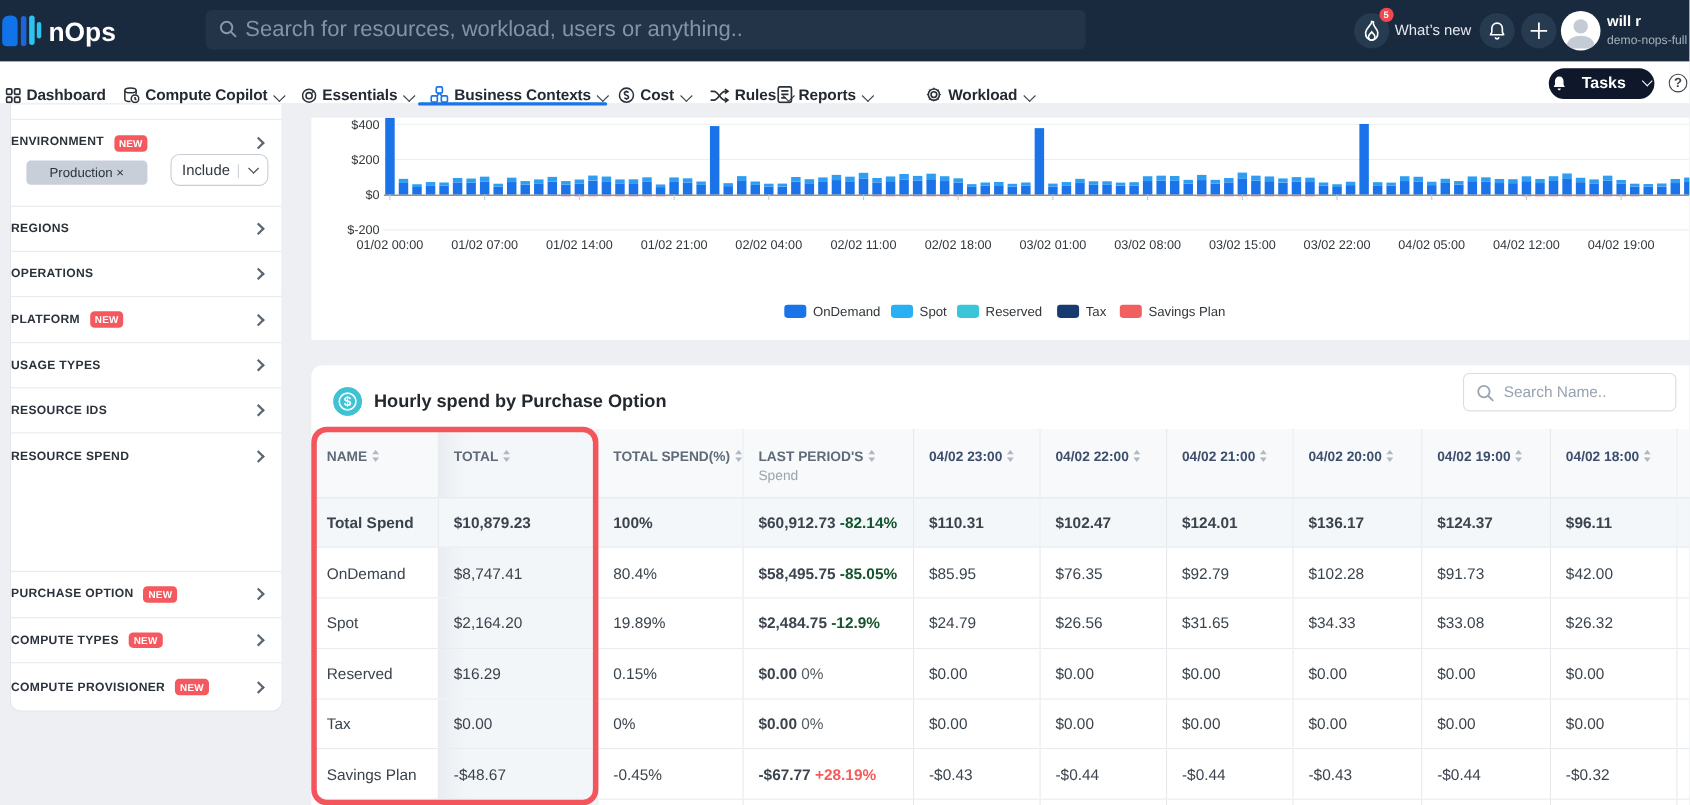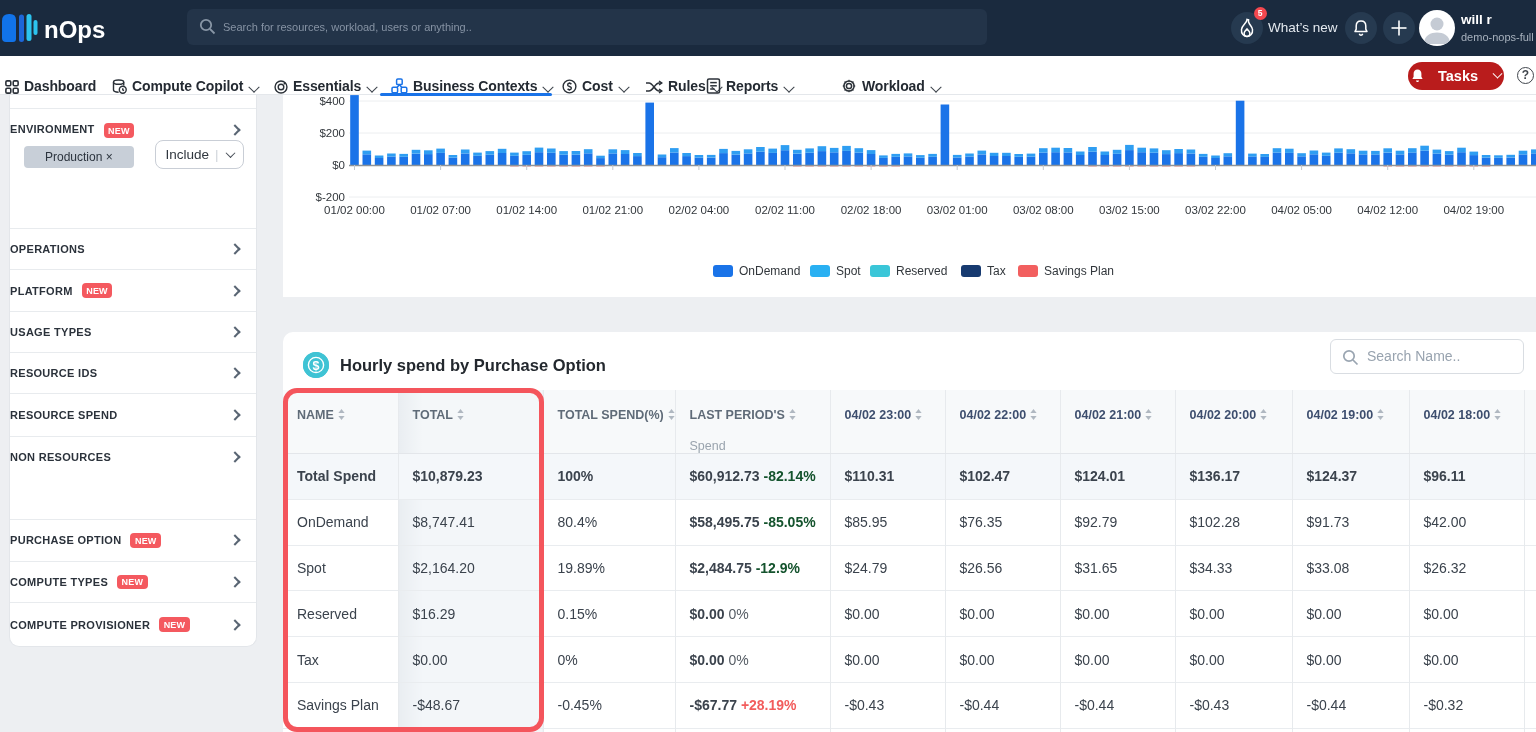--- a/index.html
+++ b/index.html
@@ -1,66 +1,66 @@
 <!DOCTYPE html>
 <html><head>
 <meta charset="utf-8">
 <style>
 *{margin:0;padding:0;box-sizing:border-box}
 html,body{width:1536px;height:732px;overflow:hidden}
 body{font-family:"Liberation Sans",sans-serif;background:#edeff2;position:relative}
 
 #hdr{position:absolute;left:0;top:0;width:1536px;height:56px;background:#1a2a3e}
 #hdr .circ{position:absolute;width:32px;height:32px;border-radius:50%;background:#263a50;top:12px}
-#srch{position:absolute;left:187px;top:9px;width:800px;height:36px;background:#233449;border-radius:6px;color:#8693a4;font-size:11px;line-height:36px;padding-left:36px}
+#srch{position:absolute;left:187px;top:9px;width:800px;height:36px;background:#233449;border-radius:6px;color:#8693a4;font-size:20px;line-height:36px;padding-left:36px}
 #srch svg{position:absolute;left:12px;top:9px}
 .wn{position:absolute;left:1268px;top:0;height:56px;line-height:56px;color:#e4e9ef;font-size:13.5px}
 #usr{position:absolute;left:1461px;top:12px;width:90px;color:#fff}
 #usr b{font-size:13.5px;display:block}
 #usr span{font-size:11px;color:#a7b1bd;white-space:nowrap}
 
 #nav{position:absolute;left:0;top:56px;width:1536px;height:39px;background:#fff;border-bottom:1px solid #e4e7eb}
 .ni{position:absolute;top:0;height:38px;display:flex;align-items:flex-end;gap:5px;font-size:14px;font-weight:bold;color:#242a32;white-space:nowrap;letter-spacing:-.1px}
 .ni svg{flex:0 0 auto}
 .chev{display:inline-block;width:8px;height:8px;border-right:1.8px solid #3c434b;border-bottom:1.8px solid #3c434b;transform:rotate(45deg) translate(-2px,-2px);margin-left:2px}
 #bcund{position:absolute;left:380px;top:93px;width:172px;height:3px;background:#1a73e8;border-radius:2px;z-index:5}
-#tasks{position:absolute;left:1408px;top:62px;width:96px;height:28px;background:#b91c1c;border-radius:14px;color:#fff;font-size:14.5px;font-weight:bold;display:flex;align-items:center;justify-content:center;gap:14px}
+#tasks{position:absolute;left:1408px;top:62px;width:96px;height:28px;background:#0f172a;border-radius:14px;color:#fff;font-size:14.5px;font-weight:bold;display:flex;align-items:center;justify-content:center;gap:14px}
 #tasks .chev{border-color:#fff;width:7px;height:7px}
 #help{position:absolute;left:1517px;top:67px;width:17px;height:17px;border:1.6px solid #41464d;border-radius:50%;color:#41464d;font-size:12px;font-weight:bold;text-align:center;line-height:14px}
 
 #side{position:absolute;left:9px;top:95px;width:248px;height:552px;background:#fff;border:1px solid #e3e6ea;border-top:none;border-radius:0 0 10px 10px}
 .srow{position:absolute;left:0;width:246px;border-top:1px solid #e8ebee;display:flex;align-items:center;}
 .srow .lab{font-size:11px;font-weight:bold;letter-spacing:.3px;color:#2b323b}
 .new{background:#f4595f;color:#fff;font-size:9px;font-weight:bold;border-radius:4px;padding:2.5px 4.5px 2px;margin-left:9px;letter-spacing:.2px}
 .rchev{position:absolute;right:17px;width:8px;height:8px;border-right:2px solid #596573;border-top:2px solid #596573;transform:rotate(45deg)}
 #chip{position:absolute;left:24px;top:146px;height:22px;background:#c8cfd8;border-radius:4px;color:#2c343e;font-size:12px;line-height:22px;padding:0 21px}
 #incl{position:absolute;left:155px;top:140px;width:89px;height:29px;border:1.5px solid #c9ced6;border-radius:8px;background:#fff;color:#30373f;font-size:13.5px;display:flex;align-items:center;justify-content:center;gap:6px}
 #incl .sep{color:#cfd4da;font-weight:normal}
 #incl .chev{border-color:#454c55;width:7px;height:7px;transform:rotate(45deg) translate(-1px,-1px)}
 
-#chart{position:absolute;left:283px;top:95px;width:1253px;height:202px;background:#fff}
+#chart{position:absolute;left:283px;top:107px;width:1253px;height:202px;background:#fff}
 
 #tcard{position:absolute;left:283px;top:332px;width:1253px;height:400px;background:#fff;border-radius:10px 0 0 0}
 #ticon{position:absolute;left:20px;top:20px;width:26px;height:26px;border-radius:50%;background:#3fc3d4;color:#fff;text-align:center;font-size:13px;font-weight:bold;line-height:26px}
 #ttl{position:absolute;left:57px;top:24px;font-size:16.5px;font-weight:bold;color:#23282e}
 #tsrch{position:absolute;left:1047px;top:7px;width:194px;height:35px;border:1px solid #d9dde2;border-radius:6px;background:#fff;color:#98a3af;font-size:14px;line-height:33px;padding-left:36px}
 #tsrch svg{position:absolute;left:11px;top:9px}
 table{position:absolute;left:0;top:58px;border-collapse:collapse;table-layout:fixed;width:1265px}
 td,th{border-left:1px solid #e7eaed;padding:0 0 0 14px;text-align:left;vertical-align:middle;overflow:hidden;white-space:nowrap}
 td:first-child,th:first-child{border-left:none}
 thead th{height:62px;font-size:12.5px;color:#5f6b78;background:#f7f9fa;border-bottom:1px solid #e3e6ea;vertical-align:top;padding-top:18px}
 thead th.dt{color:#3d4e6e}
 tbody td{height:45.8px;font-size:14px;color:#3b434d;border-top:1px solid #e9ecef}
 tbody tr:first-child td{border-top:none}
 tr.hl td{background:#f4f7fa;font-weight:bold}
 td.tot{background:linear-gradient(to right,#e9edf1,#f3f6f9 25px)}
 th.tot{background:linear-gradient(to right,#e9edf1,#f4f7f9 25px)}
 .teal{color:#14532d;font-weight:bold}
 .red{color:#f25c5c;font-weight:bold}
-.sub{font-weight:normal;color:#9aa4ae;display:block;margin-top:16px}
+.sub{font-weight:normal;color:#9aa4ae;display:block;margin-top:2px}
 .b{font-weight:bold}
 .sg{font-weight:normal;color:#555c64}
 #redbox{position:absolute;left:283px;top:388px;width:261px;height:344px;border:5px solid #f4555c;border-radius:14px;z-index:9}
 .sort{display:inline-block;vertical-align:-1px;margin-left:4px}
 </style>
 </head>
 <body>
 
 <div id="hdr">
   <svg width="110" height="34" style="position:absolute;left:0;top:11px" viewBox="0 0 110 34">
@@ -172,43 +172,43 @@
       <path d="M5 11.4 C5.2 12.4 5.8 13 6.5 13 C7.2 13 7.8 12.4 8 11.4 Z" fill="#fff"></path>
     </svg>Tasks <span class="chev"></span></div>
 <div id="help">?</div>
 
 <div id="side">
   <div class="srow" style="top:13px;height:79px;align-items:flex-start;padding-top:14px">
       <span class="lab">ENVIRONMENT</span>
       <span class="new">NEW</span>
       <span class="rchev" style="top:17px"></span>
     </div>
+  <div class="srow" style="top:92px;height:41px">
+      <span class="lab">REGIONS</span>
+      <span class="rchev"></span>
+    </div>
   <div class="srow" style="top:133px;height:41px">
       <span class="lab">OPERATIONS</span>
       <span class="rchev"></span>
     </div>
   <div class="srow" style="top:174px;height:42px">
       <span class="lab">PLATFORM</span>
       <span class="new">NEW</span>
       <span class="rchev"></span>
     </div>
   <div class="srow" style="top:216px;height:41px">
       <span class="lab">USAGE TYPES</span>
       <span class="rchev"></span>
     </div>
   <div class="srow" style="top:257px;height:41px">
       <span class="lab">RESOURCE IDS</span>
       <span class="rchev"></span>
     </div>
   <div class="srow" style="top:298px;height:43px">
       <span class="lab">RESOURCE SPEND</span>
-      <span class="rchev"></span>
-    </div>
-  <div class="srow" style="top:341px;height:41.5px">
-      <span class="lab">NON RESOURCES</span>
       <span class="rchev"></span>
     </div>
   <div class="srow" style="top:424px;height:41.5px">
       <span class="lab">PURCHASE OPTION</span>
       <span class="new">NEW</span>
       <span class="rchev"></span>
     </div>
   <div class="srow" style="top:465.5px;height:41.5px">
       <span class="lab">COMPUTE TYPES</span>
       <span class="new">NEW</span>

